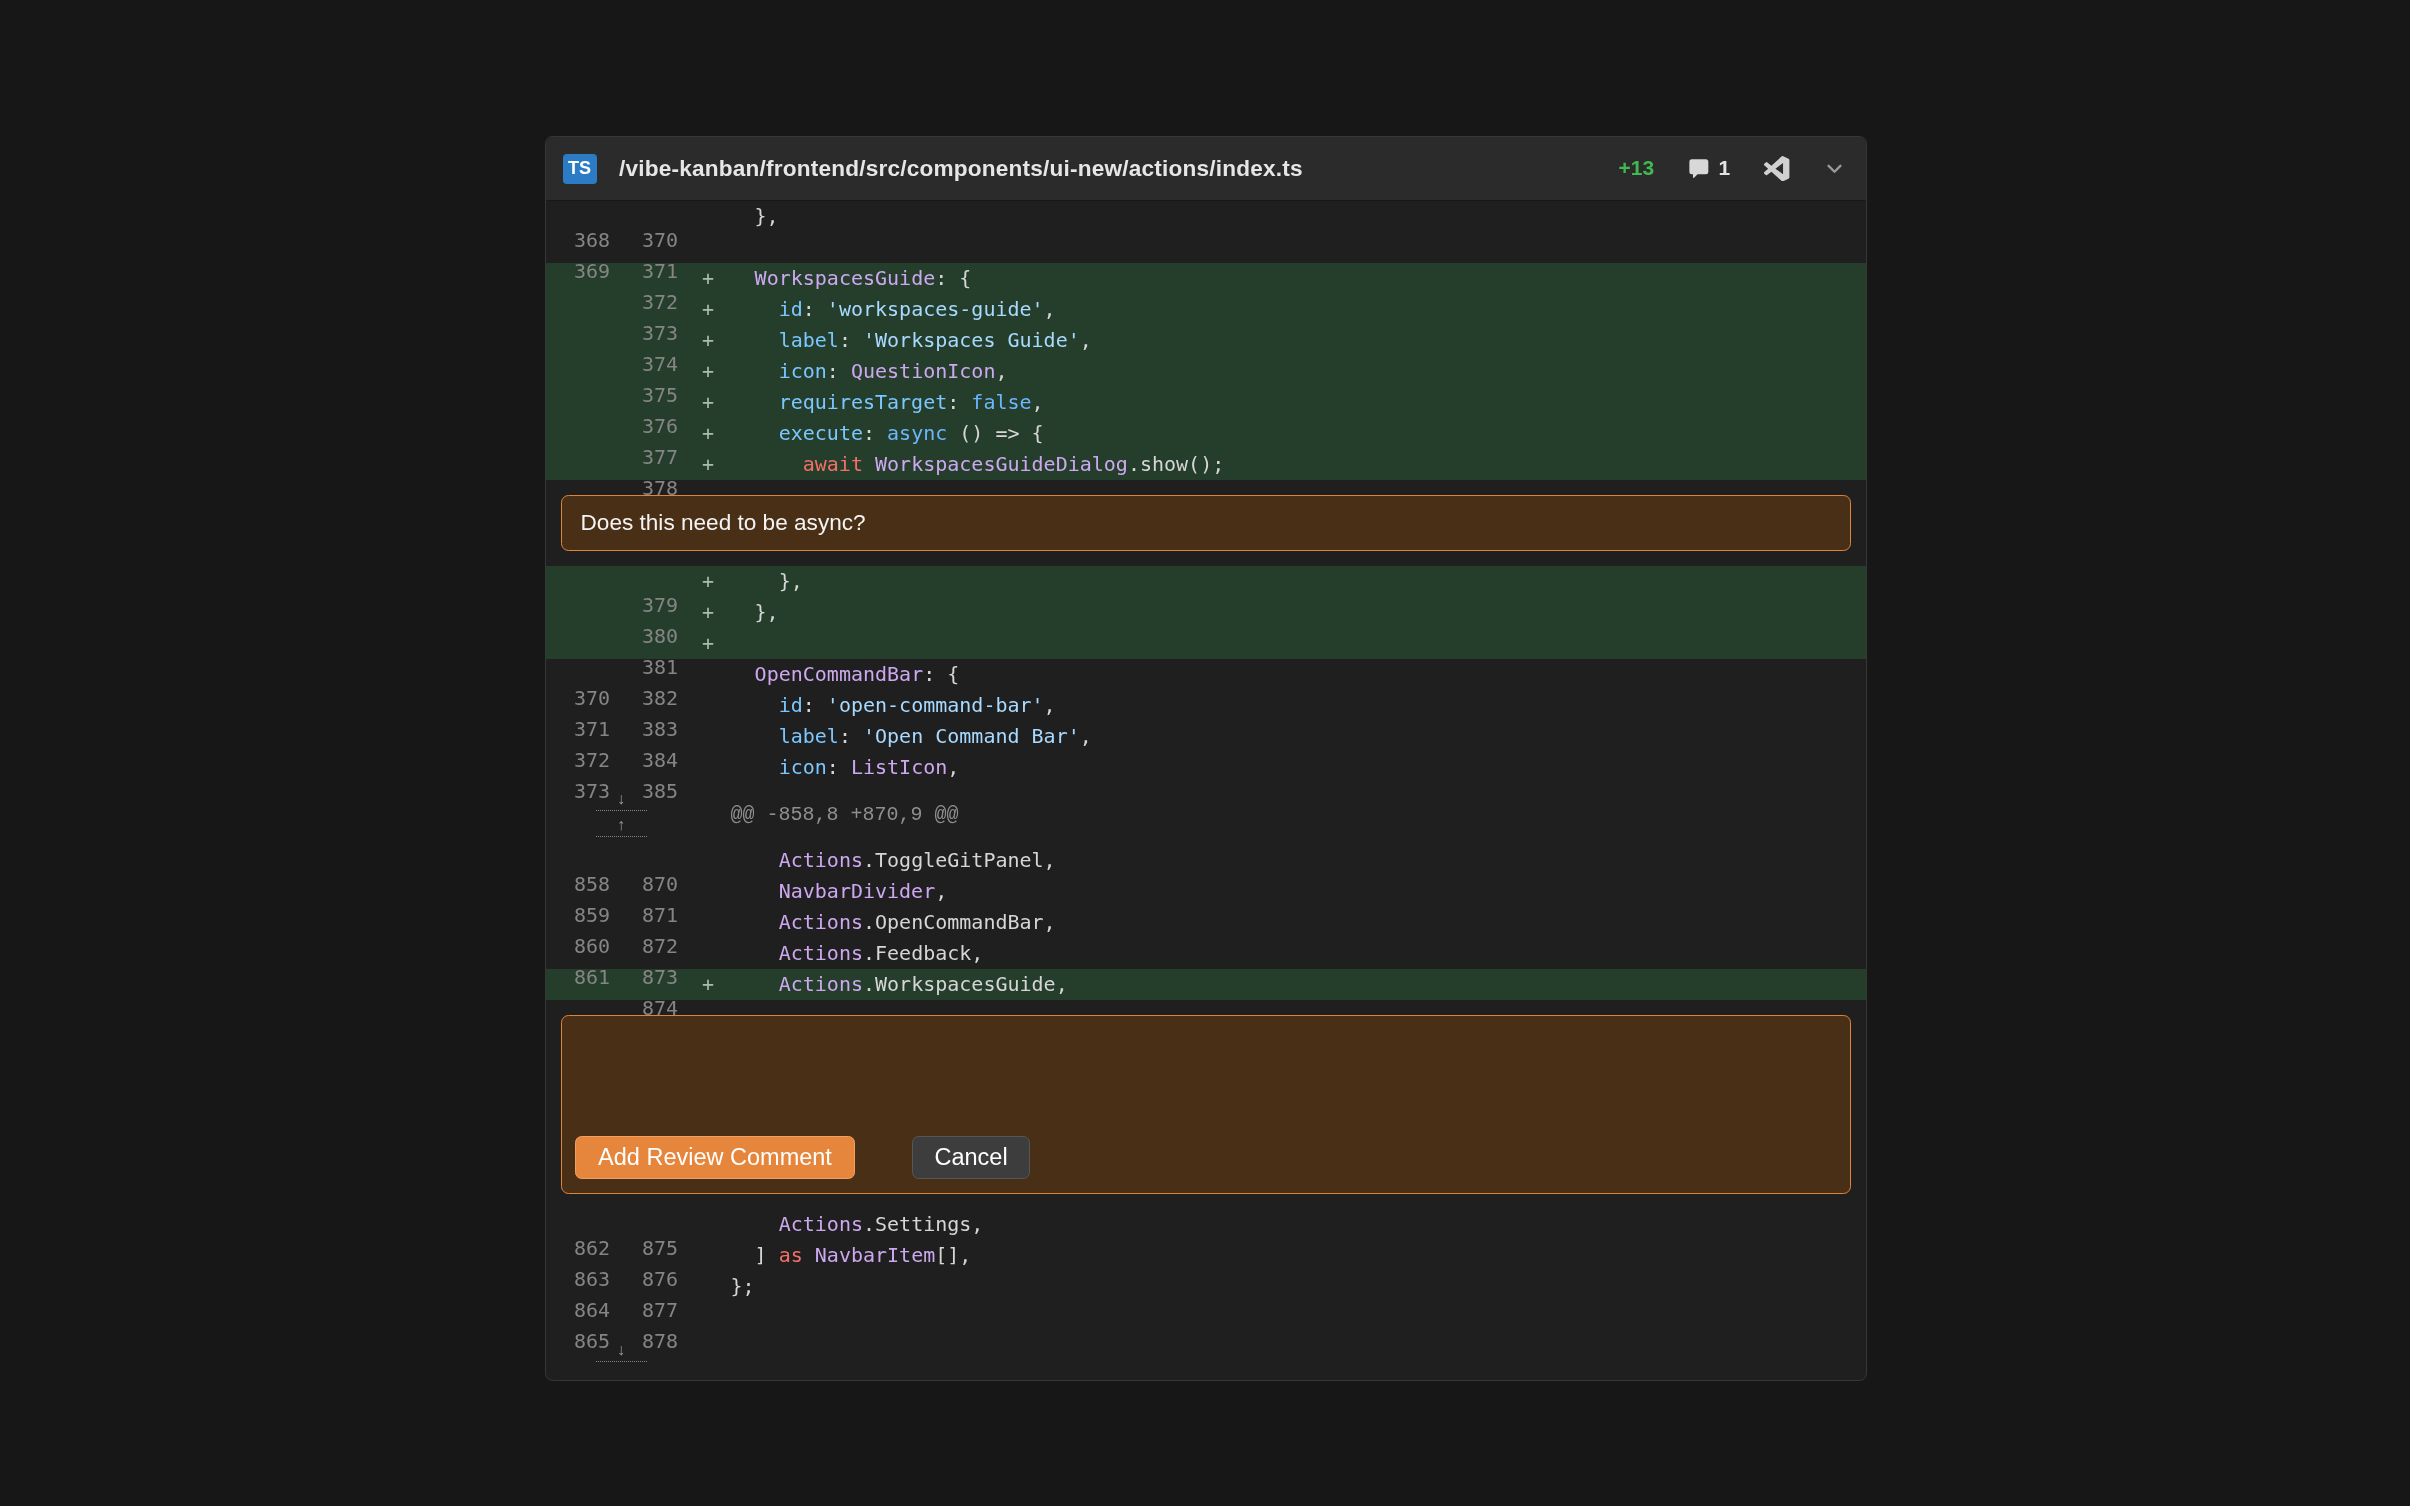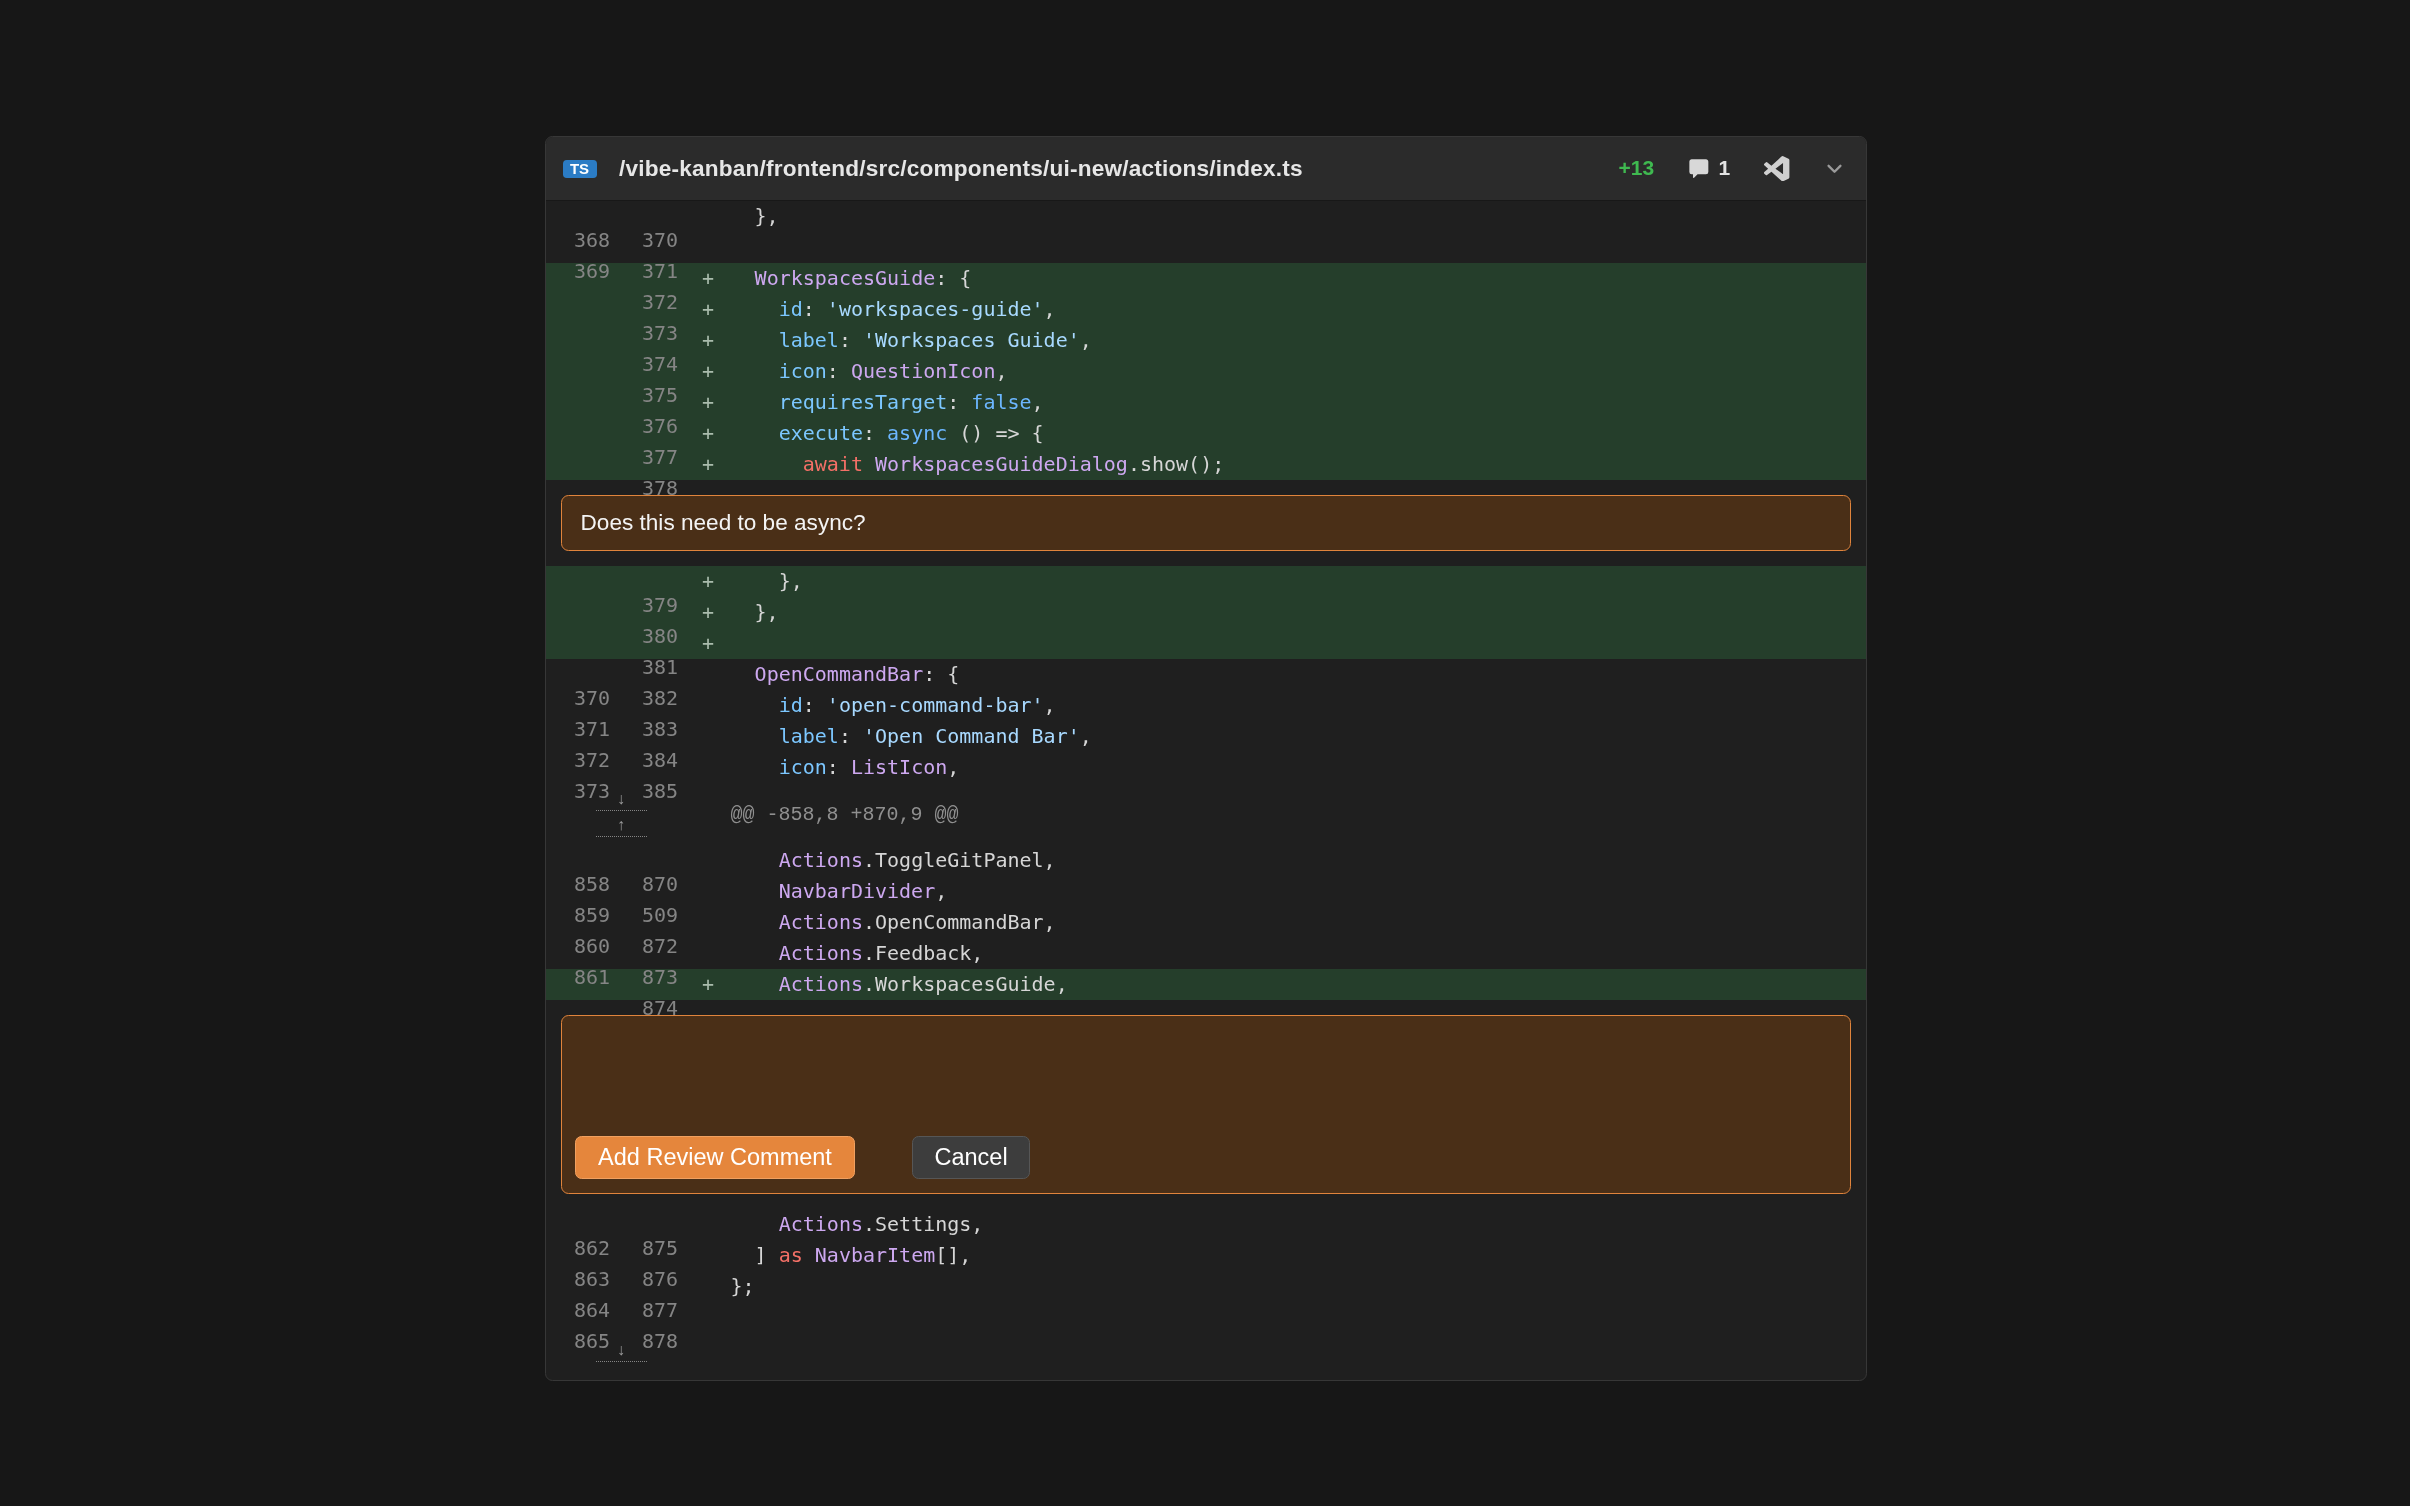--- a/index.html
+++ b/index.html
@@ -4,23 +4,23 @@
 <style>
   * { margin:0; padding:0; box-sizing:border-box; }
   html,body { width:2411px; height:1507px; background:#171717; overflow:hidden;
               font-family:"Liberation Sans", sans-serif; }
   .panel { width:1322px; margin:136px auto 0; background:#1f1f1f;
            border:0.9px solid #373737; border-radius:7.5px; overflow:hidden; }
 
   
   .header { height:64px; background:#2b2b2b; display:flex; align-items:center;
             gap:22.6px; padding:0 21px 0 17px; border-bottom:0.9px solid #181818; }
-  .ts-badge { width:34px; height:18px; border-radius:3.8px; flex:none;
+  .ts-badge { width:34px; height:30px; border-radius:3.8px; flex:none;
               background:var(--ts-badge-blue,#2b7cc5); color:#fff; font-weight:700;
-              font-size:15px; display:flex; align-items:center; justify-content:center; }
+              font-size:18px; display:flex; align-items:center; justify-content:center; }
   .path { color:#e6e6e6; font-size:22.6px; font-weight:700; flex:1; letter-spacing:0.2px;
           white-space:nowrap; overflow:hidden; }
   .header-right { display:flex; align-items:center; gap:34px; }
   .additions { color:var(--additions-green,#3fb950); font-size:21px; font-weight:700; }
   .comment-count { display:flex; align-items:center; gap:8.5px; color:#e3e3e3;
                    font-size:21px; font-weight:700; }
   .icon-btn { display:flex; align-items:center; }
 
   
   .diff-body { padding-bottom:9.4px; }
@@ -211,21 +211,21 @@
         <div class="hunk-text">@@ -858,8 +870,9 @@</div>
       </div>
       <div class="code-row">
         <div class="ln ln-old">858</div>
         <div class="ln ln-new">870</div>
         <div class="marker"></div>
         <div class="code"><span class="tk-p">    </span><span class="tk-ent">Actions</span><span class="tk-p">.ToggleGitPanel,</span></div>
       </div>
       <div class="code-row">
         <div class="ln ln-old">859</div>
-        <div class="ln ln-new">509</div>
+        <div class="ln ln-new">871</div>
         <div class="marker"></div>
         <div class="code"><span class="tk-p">    </span><span class="tk-ent">NavbarDivider</span><span class="tk-p">,</span></div>
       </div>
       <div class="code-row">
         <div class="ln ln-old">860</div>
         <div class="ln ln-new">872</div>
         <div class="marker"></div>
         <div class="code"><span class="tk-p">    </span><span class="tk-ent">Actions</span><span class="tk-p">.OpenCommandBar,</span></div>
       </div>
       <div class="code-row">

